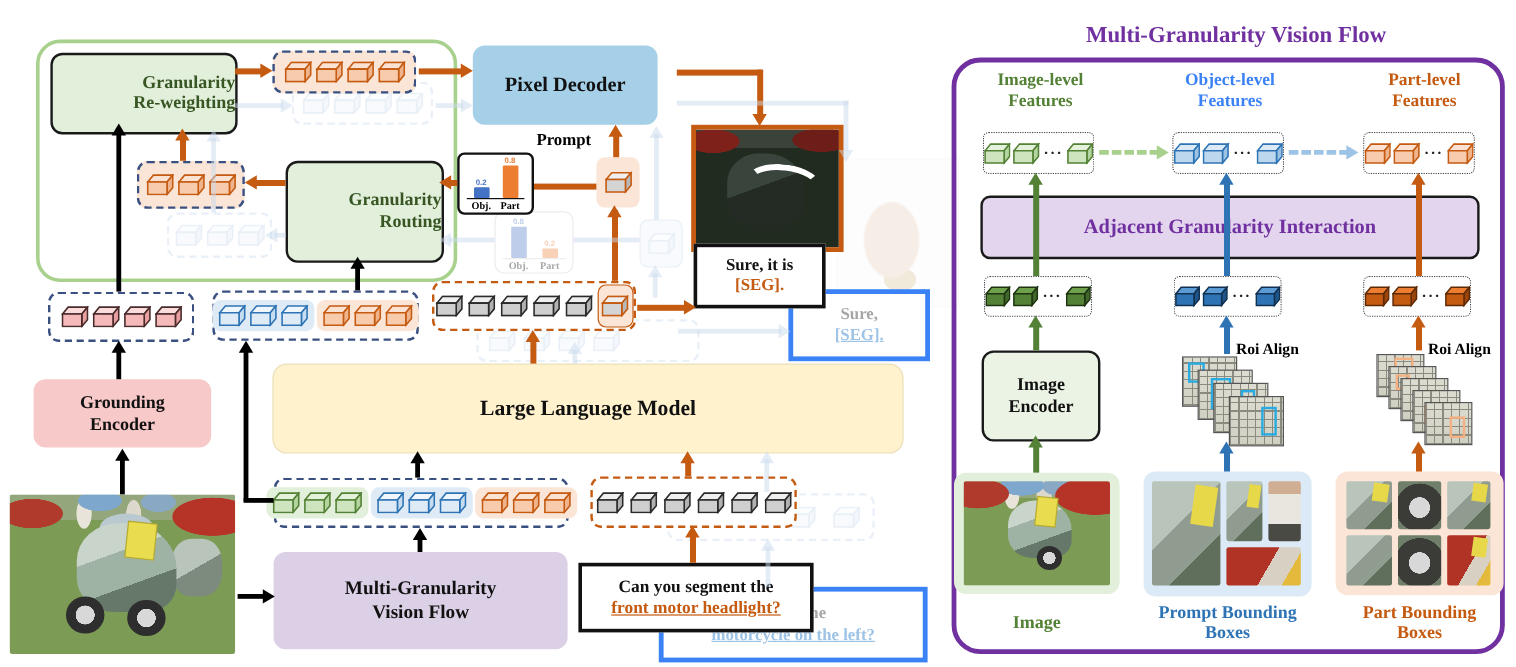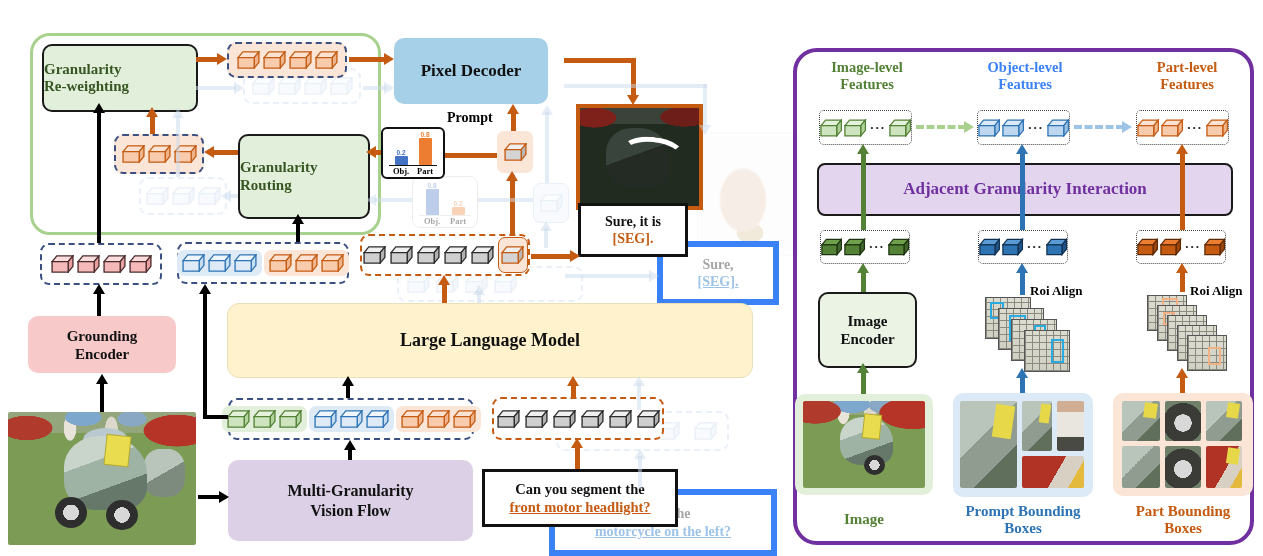--- a/index.html
+++ b/index.html
@@ -3,31 +3,31 @@
 <meta charset="utf-8">
 <style>
   html,body{margin:0;padding:0;background:#fff;}
   #canvas{position:relative;width:1263px;height:556px;background:#fff;overflow:hidden;
           font-family:"Liberation Serif","DejaVu Serif",serif;}
   .abs{position:absolute;}
   .bold{font-weight:bold;}
   .ctr{text-align:center;}
   
   .gbox{background:#E2EFDA;border:2px solid #1a1a1a;border-radius:10px;color:#375623;
-        font-weight:bold;display:flex;flex-direction:column;align-items:flex-start;justify-content:center;line-height:1.15;}
+        font-weight:bold;display:flex;flex-direction:column;align-items:flex-end;justify-content:center;line-height:1.15;}
   .plainbox{display:flex;flex-direction:column;align-items:center;justify-content:center;font-weight:bold;line-height:1.2;}
   .pixdec{background:#A5D0E8;border-radius:10px;}
   .pinkbox{background:#F7C9C9;border-radius:10px;}
   .llmbox{background:#FFF2CC;border:1px solid #EADFB8;border-radius:12px;}
   .purbox{background:#DCD0E6;border-radius:10px;}
   .agibox{background:#E3D5EE;border:2px solid #1a1a1a;border-radius:8px;color:#7030A0;}
   .encbox{background:#EAF3E4;border:2px solid #1a1a1a;border-radius:10px;color:#111;}
   .txtbox{background:#fff;border:3px solid #111;display:flex;flex-direction:column;align-items:center;justify-content:center;
           font-weight:bold;line-height:1.25;}
-  .txtbox.ghostbox{border:6px solid #3b82f6;}
+  .txtbox.ghostbox{border:4px solid #3b82f6;}
   
   .trow{border:2.2px dashed #3A5080;border-radius:9px;background:#fff;display:flex;align-items:center;
         justify-content:center;gap:3px;box-sizing:border-box;}
   .trow.obg{background:#FBE5D6;}
   .trow.odash{border-color:#C55A11;}
   .trow.gdash{border-color:#C3D5E9;}
   .chip{border-radius:7px;display:flex;align-items:center;gap:3px;padding:4px 5px;}
   .chip-blue{background:#DEEBF7;}
   .chip-orange{background:#FBE5D6;}
   .chip-green{background:#E2EFDA;}
@@ -581,20 +581,21 @@
   <div class="tri down gh ghost2" style="left:699px;top:125px;"></div>
   <div class="vl ghost2" style="left:477px;top:292px;width:4px;height:11px;background:#C9D9EC;"></div>
   <div class="tri up gh ghost2" style="left:473px;top:285px;"></div>
   <div class="hl ghost2" style="left:565px;top:274px;width:86px;height:4px;background:#C9D9EC;"></div>
   <div class="tri right gh ghost2" style="left:649px;top:270px;"></div>
   <div class="vl ghost2" style="left:638px;top:456px;width:4px;height:33px;background:#C9D9EC;"></div>
   <div class="tri up gh ghost2" style="left:634px;top:449px;"></div>
   <div class="vl ghost2" style="left:637px;top:383px;width:4px;height:27px;background:#C9D9EC;"></div>
   <div class="tri up gh ghost2" style="left:633px;top:376px;"></div>
 
+  <div class="abs bold ctr" style="left:850px;top:19px;width:360px;font-size:19px;color:#7030A0;">Multi-Granularity Vision Flow</div>
 
   <div class="abs" style="left:793px;top:48px;width:461px;height:497px;border:4.5px solid #7030A0;border-radius:24px;box-sizing:border-box;"></div>
 
   <div class="abs bold ctr" style="left:812px;top:59px;width:110px;font-size:14.5px;color:#538135;line-height:1.15;">
     <div>Image-level</div>
     <div>Features</div>
   </div>
   <div class="abs bold ctr" style="left:970px;top:59px;width:110px;font-size:14.5px;color:#3b82f6;line-height:1.15;">
     <div>Object-level</div>
     <div>Features</div>

